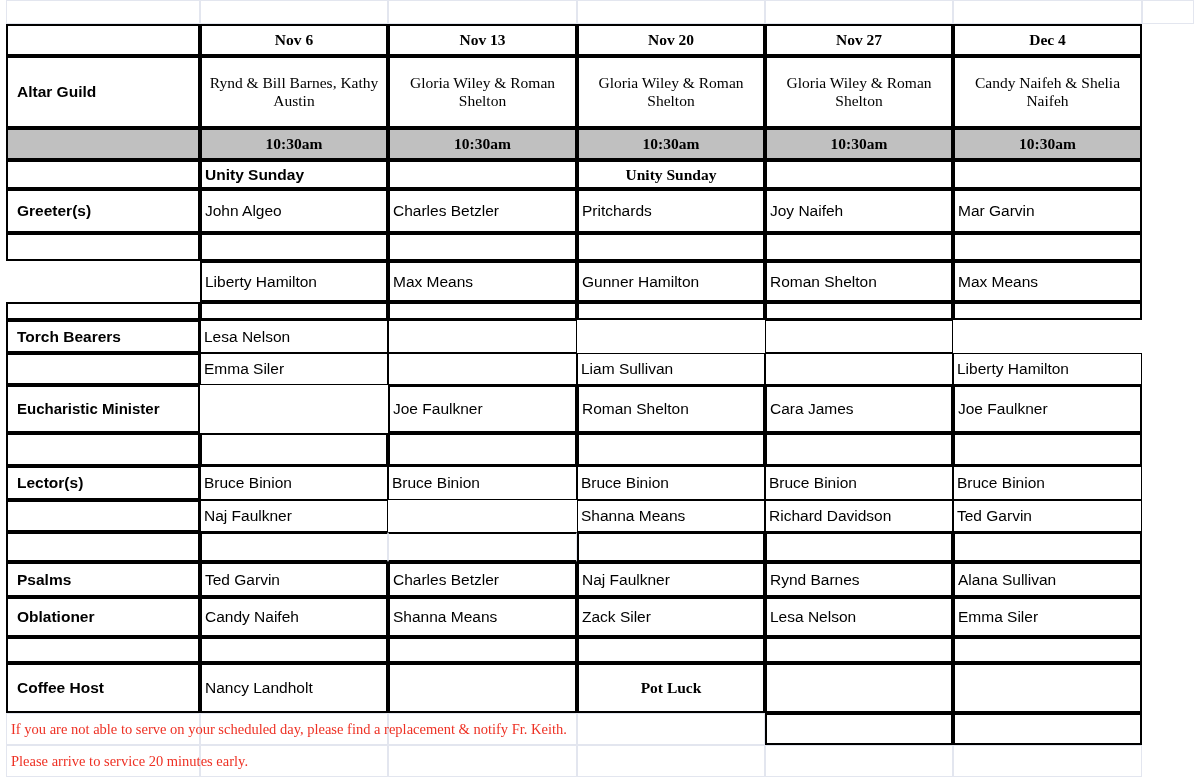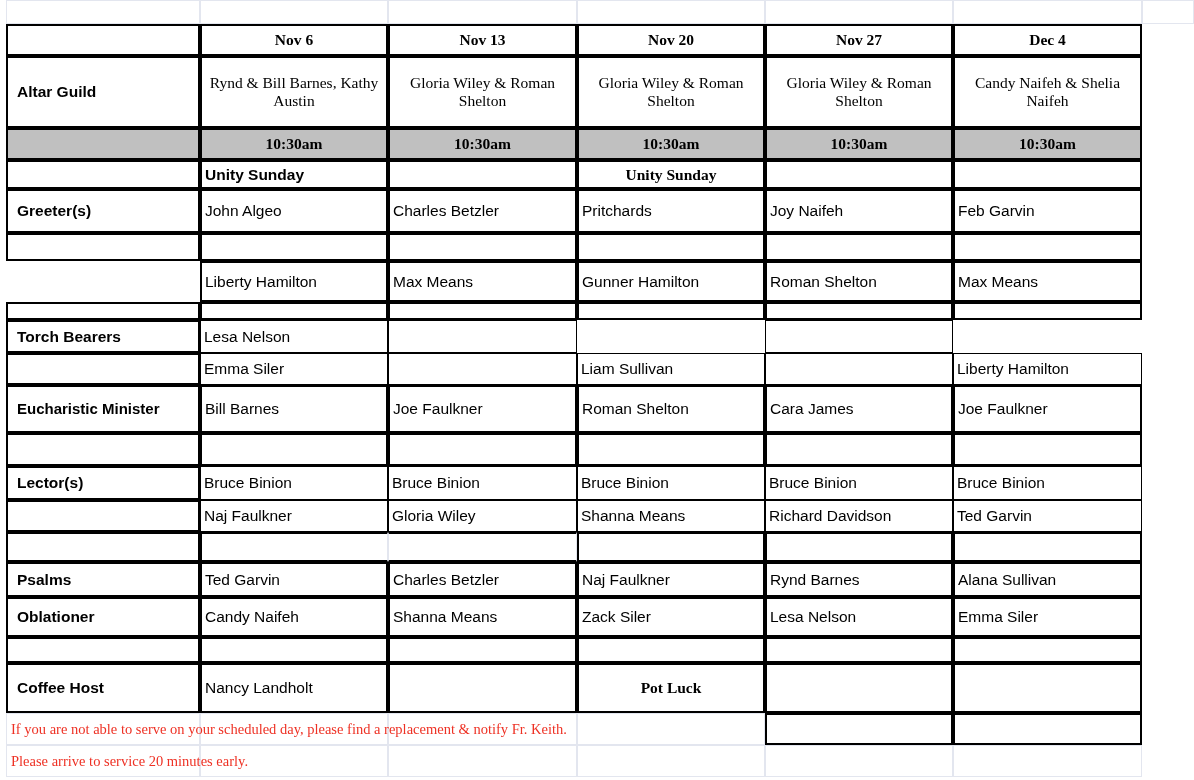--- a/index.html
+++ b/index.html
@@ -149,21 +149,21 @@
   <div class="cell thick left" style="left:388px;top:189px;width:189px;height:44px;">
       <span>Charles Betzler</span>
     </div>
   <div class="cell thick left" style="left:765px;top:189px;width:188px;height:44px;">
       <span>Joy Naifeh</span>
     </div>
   <div class="cell thick left" style="left:577px;top:189px;width:188px;height:44px;">
       <span>Pritchards</span>
     </div>
   <div class="cell thick left" style="left:953px;top:189px;width:189px;height:44px;">
-      <span>Feb Garvin</span>
+      <span>Mar Garvin</span>
     </div>
 
   <div class="cell thick" style="left:6px;top:233px;width:194px;height:28px;"></div>
   <div class="cell thick" style="left:200px;top:233px;width:188px;height:28px;"></div>
   <div class="cell thick" style="left:388px;top:233px;width:189px;height:28px;"></div>
   <div class="cell thick" style="left:577px;top:233px;width:188px;height:28px;"></div>
   <div class="cell thick" style="left:765px;top:233px;width:188px;height:28px;"></div>
   <div class="cell thick" style="left:953px;top:233px;width:189px;height:28px;"></div>
 
   <div class="cell thick left" style="left:200px;top:261px;width:188px;height:41px;">
@@ -215,23 +215,20 @@
   <div class="cell thin left" style="left:765px;top:353px;width:188px;height:32px;">
       <span></span>
     </div>
   <div class="cell thin left" style="left:953px;top:353px;width:189px;height:32px;">
       <span>Liberty Hamilton</span>
     </div>
 
   <div class="cell thick" style="left:6px;top:385px;width:194px;height:48px;">
     <span class="rowlabel" style="font-size:15px;">Eucharistic Minister</span>
   </div>
-  <div class="cell thick left" style="left:200px;top:385px;width:188px;height:48px;">
-      <span>Bill Barnes</span>
-    </div>
   <div class="cell thick left" style="left:388px;top:385px;width:189px;height:48px;">
       <span>Joe Faulkner</span>
     </div>
   <div class="cell thick left" style="left:577px;top:385px;width:188px;height:48px;">
       <span>Roman Shelton</span>
     </div>
   <div class="cell thick left" style="left:765px;top:385px;width:188px;height:48px;">
       <span>Cara James</span>
     </div>
   <div class="cell thick left" style="left:953px;top:385px;width:189px;height:48px;">
@@ -261,23 +258,20 @@
       <span>Bruce Binion</span>
     </div>
   <div class="cell thin left" style="left:953px;top:466px;width:189px;height:34px;">
       <span>Bruce Binion</span>
     </div>
 
   <div class="cell thick" style="left:6px;top:500px;width:194px;height:32px;"></div>
   <div class="cell thin left" style="left:200px;top:500px;width:188px;height:32px;">
       <span>Naj Faulkner</span>
     </div>
-  <div class="cell thin left" style="left:388px;top:500px;width:189px;height:32px;">
-      <span>Gloria Wiley</span>
-    </div>
   <div class="cell thin left" style="left:577px;top:500px;width:188px;height:32px;">
       <span>Shanna Means</span>
     </div>
   <div class="cell thin left" style="left:765px;top:500px;width:188px;height:32px;">
       <span>Richard Davidson</span>
     </div>
   <div class="cell thin left" style="left:953px;top:500px;width:189px;height:32px;">
       <span>Ted Garvin</span>
     </div>
 

